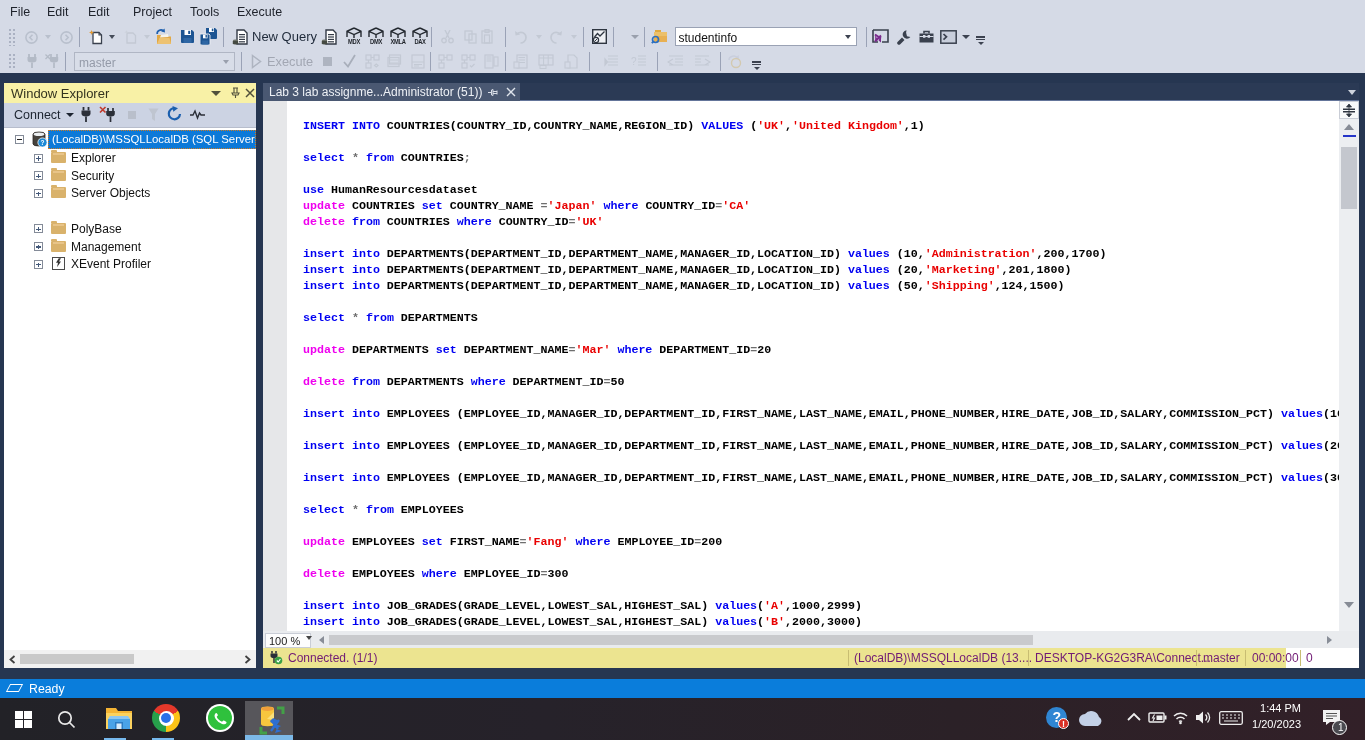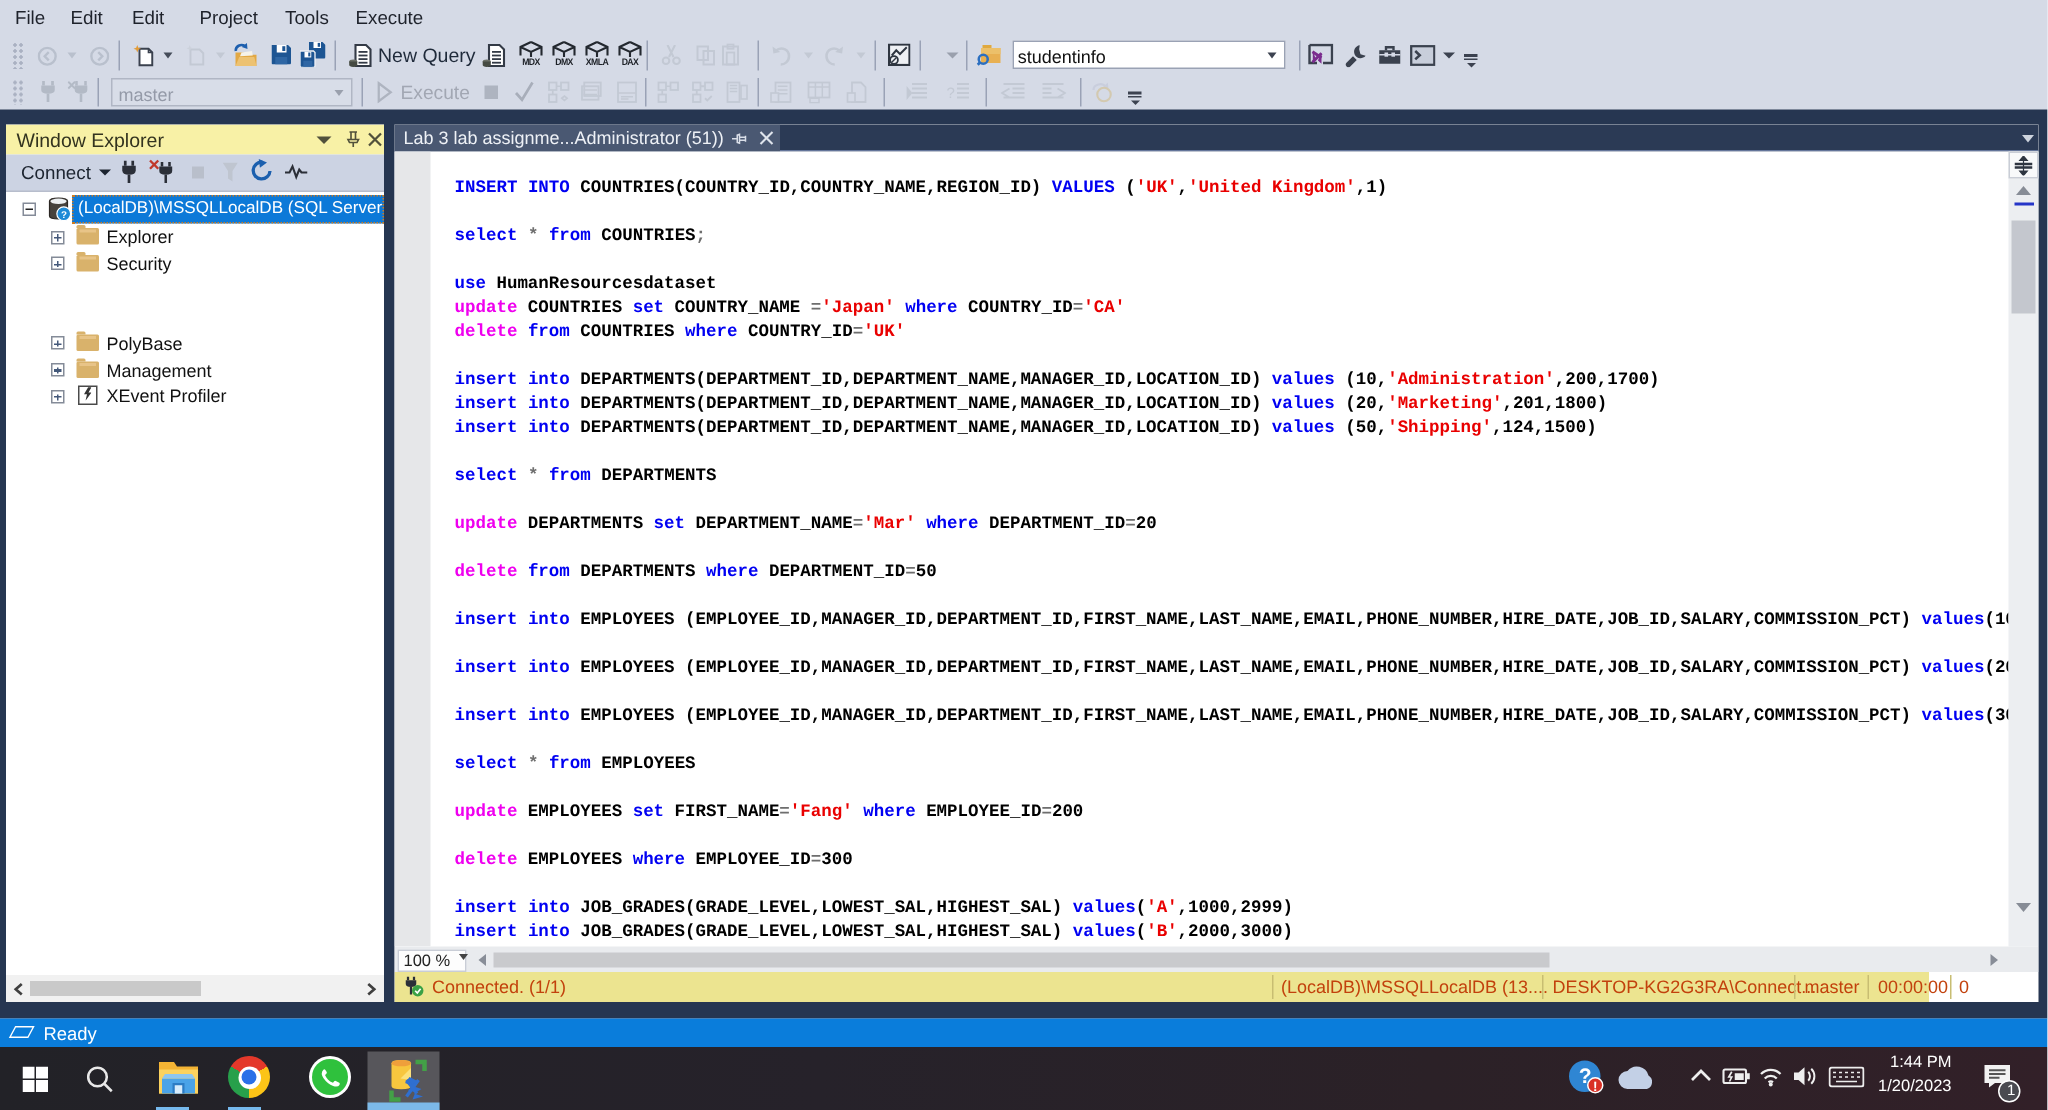--- a/index.html
+++ b/index.html
@@ -380,20 +380,25 @@
   <div class="trow" style="top:21.5px">
         <i style="left:30px" class="pbox"></i>
         <b class="fold"></b>
         <span>Explorer</span>
       </div>
   <div class="trow" style="top:39.2px">
         <i style="left:30px" class="pbox"></i>
         <b class="fold"></b>
         <span>Security</span>
       </div>
+  <div class="trow" style="top:56.9px">
+        <i style="left:30px" class="pbox"></i>
+        <b class="fold"></b>
+        <span>Server Objects</span>
+      </div>
   <div class="trow" style="top:110px">
         <i style="left:30px" class="pbox"></i>
         <b class="fold"></b>
         <span>Management</span>
       </div>
   <div class="trow" style="top:92.3px">
         <i style="left:30px" class="pbox"></i>
         <b class="fold"></b>
         <span>PolyBase</span>
       </div>
@@ -484,21 +489,21 @@
 <div class="a" style="left:0;top:548px;width:1096px;height:17px;background:#e9ebee">
 <div class="a" style="left:2px;top:1.5px;width:46px;height:15px;background:#fdfdfd;border:1px solid #c9cdd6">
 <span class="a" style="left:3px;top:1px;font-size:11px;color:#222">100 %</span>
 </div>
 <div class="a" style="left:43px;top:5px;width:0;height:0;border-left:3.5px solid transparent;border-right:3.5px solid transparent;border-top:4px solid #444"></div>
 <div class="a" style="left:56px;top:4.5px;width:0;height:0;border-top:4px solid transparent;border-bottom:4px solid transparent;border-right:5px solid #888d97"></div>
 <div class="a" style="left:66px;top:3.5px;width:704px;height:10px;background:#c9cacd"></div>
 <div class="a" style="left:1064px;top:4.5px;width:0;height:0;border-top:4px solid transparent;border-bottom:4px solid transparent;border-left:5px solid #888d97"></div>
 </div>
 
-<div class="a" style="left:0;top:565px;width:1023px;height:20px;background:#ece490;font-size:12px;color:#c2410c">
+<div class="a" style="left:0;top:565px;width:1023px;height:20px;background:#ece490;font-size:12px;color:#701a75">
 <svg class="a" style="left:6px;top:3px" width="14" height="14" viewBox="0 0 14 14">
         <path d="M3 0 V2.5 M7 0 V2.5" stroke="#2b2f38" stroke-width="1.5"></path>
         <path d="M1.5 2.5 H8.5 V5 Q8.5 7 5 7 Q1.5 7 1.5 5 Z" fill="#2b2f38"></path>
         <path d="M5 7 V12" stroke="#2b2f38" stroke-width="1.5"></path>
         <circle cx="9.5" cy="9.5" r="3.8" fill="#3aa145"></circle>
         <path d="M7.8 9.5 L9.2 11 L11.4 8.2" stroke="#fff" stroke-width="1.1" fill="none"></path>
       </svg>
 <span class="a" style="left:25px;top:3px">Connected. (1/1)</span>
 <div class="a" style="left:585px;top:2px;width:1px;height:16px;background:#c8bd72"></div>
 <span class="a" style="left:591px;top:3px;white-space:nowrap">(LocalDB)\MSSQLLocalDB (13....</span>

